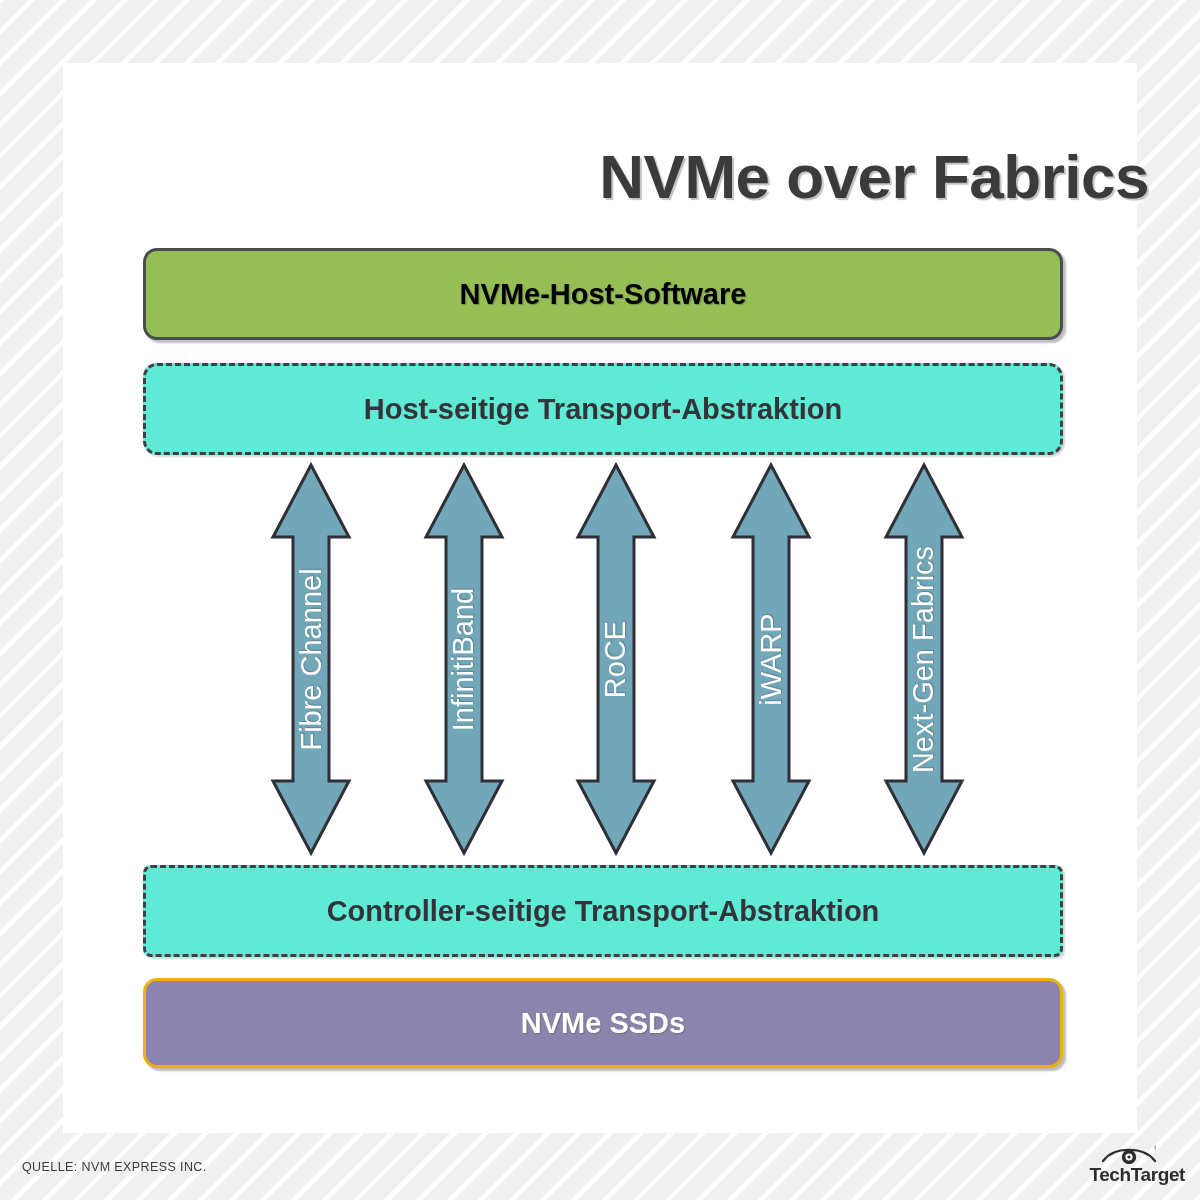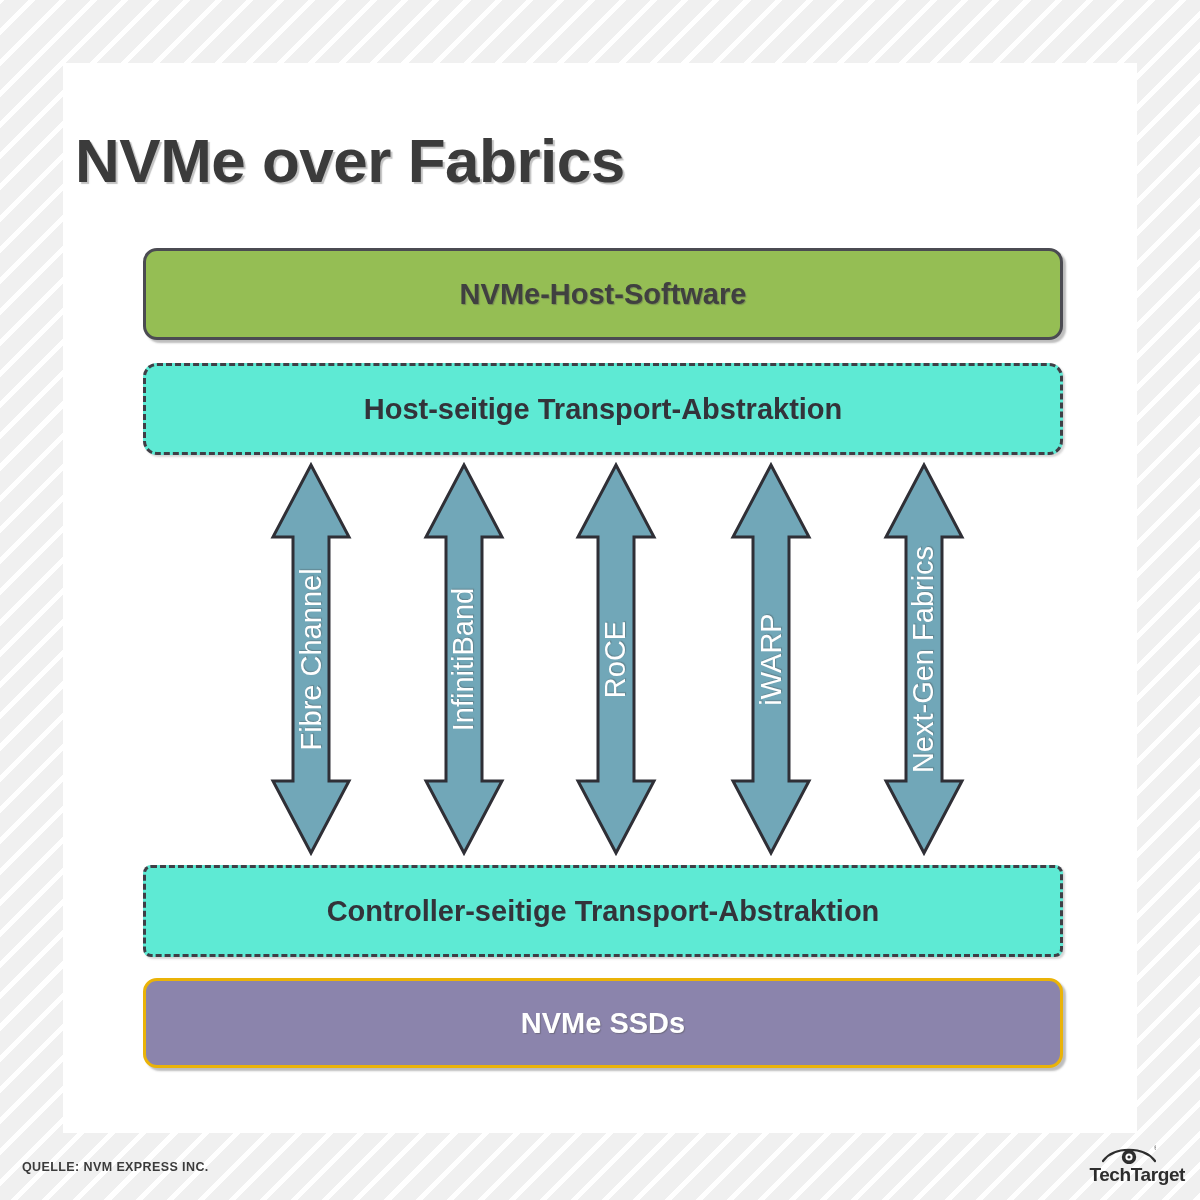--- a/index.html
+++ b/index.html
@@ -35,23 +35,23 @@
     top: 63px;
     width: 1074px;
     height: 1070px;
     background: #ffffff;
   }
 
   
   .title {
     position: absolute;
     left: 0;
-    top: 62px;
+    top: 78px;
     width: 1074px;
-    text-align: left;
+    text-align: right;
     font-size: 62px;
     font-weight: bold;
     color: #3b3b3b;
     letter-spacing: -0.5px;
     text-shadow: 2px 2px 1px rgba(120,120,120,0.45);
     white-space: nowrap;
     padding-left: 12px;
   }
 
   
@@ -71,21 +71,21 @@
   }
 
   .layer-host {
     top: 185px;
     height: 92px;
     background: #95be54;
     border: 3px solid #4b4b52;
     box-shadow: 3px 3px 2px rgba(90,90,90,0.40);
   }
   .layer-host .layer-label {
-    color: #404040;
+    color: #000000;
     font-size: 29px;
     text-shadow: 1px 1px 1px rgba(80,80,80,0.45);
   }
 
   .layer-abstraction {
     background: #5eead4;
     border: 3px dashed #3f3f46;
     box-shadow: 2px 2px 2px rgba(120,120,120,0.30);
   }
   .layer-abstraction .layer-label {
@@ -148,21 +148,21 @@
     font-size: 29px;
     text-shadow: 1px 1px 1px rgba(70,70,70,0.35);
   }
 
   
   .source {
     position: absolute;
     left: 22px;
     top: 1160px;
     font-size: 12.5px;
-    font-weight: bold;
+    font-weight: normal;
     letter-spacing: 0.4px;
     color: #3b3b3b;
     white-space: nowrap;
   }
   .logo {
     position: absolute;
     right: 18px;
     top: 1144px;
     width: 120px;
     height: 48px;

